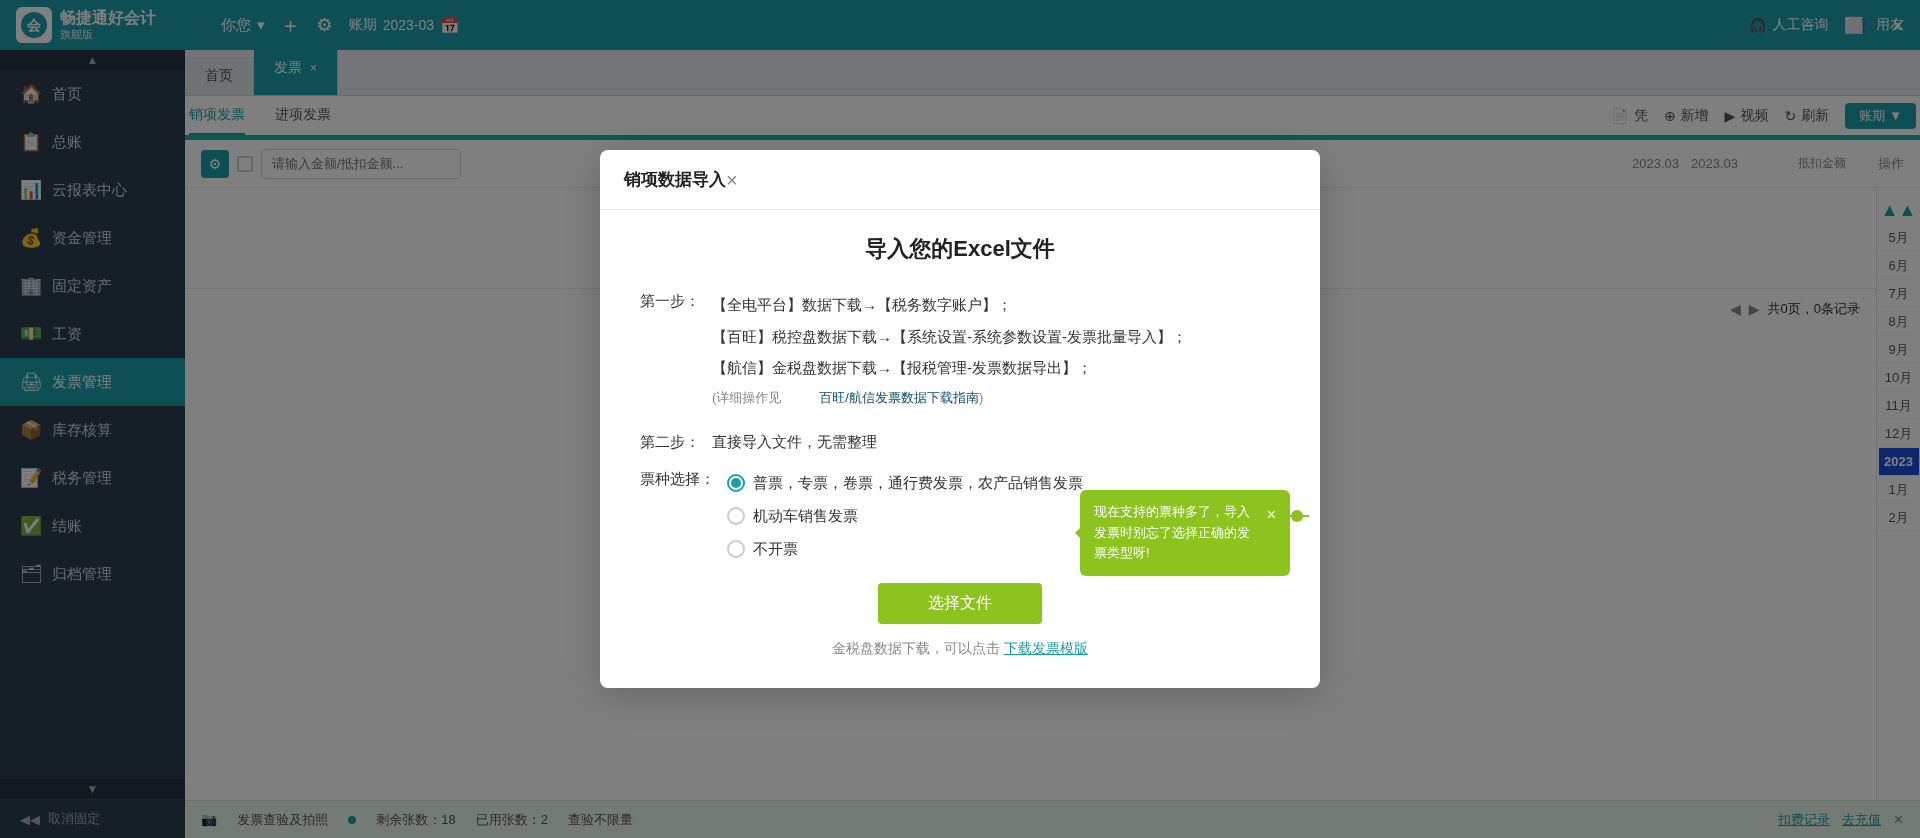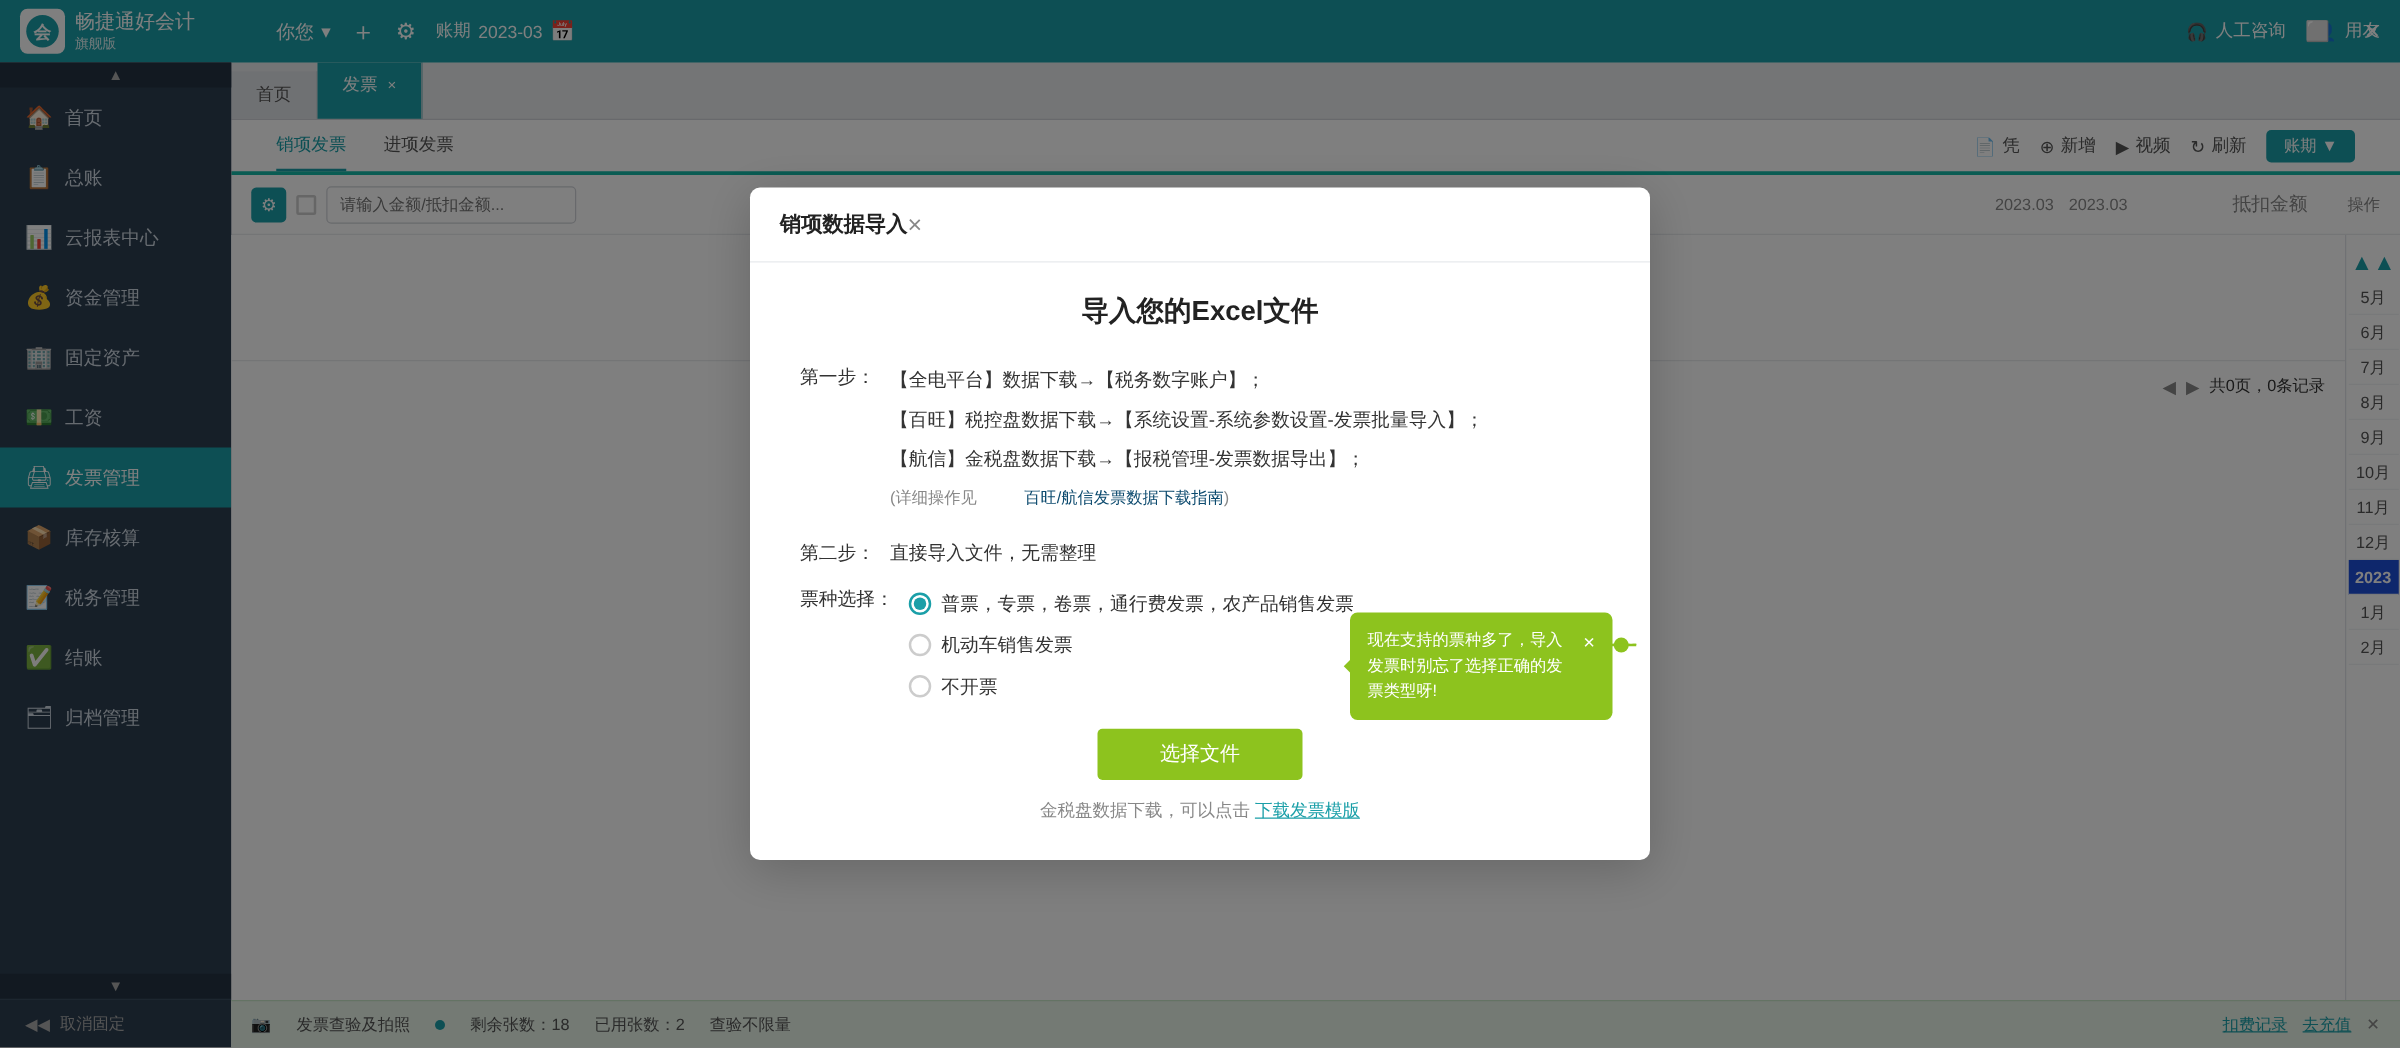--- a/index.html
+++ b/index.html
@@ -20,21 +20,21 @@
       align-items: center;
       gap: 8px;
     }
     .logo-icon {
       width: 36px; height: 36px;
       background: white;
       border-radius: 6px;
       display: flex; align-items: center; justify-content: center;
       color: #1a9fa8; font-weight: bold; font-size: 18px;
     }
-    .logo-text { color: white; font-size: 16px; font-weight: normal; line-height: 1.2; }
+    .logo-text { color: white; font-size: 16px; font-weight: bold; line-height: 1.2; }
     .logo-sub { color: rgba(255,255,255,0.85); font-size: 11px; }
     .header-middle {
       flex: 1;
       display: flex;
       align-items: center;
       gap: 16px;
       padding-left: 20px;
     }
     .company-select {
       display: flex; align-items: center; gap: 6px;
@@ -120,23 +120,22 @@
       color: white;
       height: 54px;
     }
     .tab-close { font-size: 12px; cursor: pointer; }
 
     
     .sub-tab-bar {
       height: 44px;
       background: white;
       display: flex;
-      align-items: center;
-      padding: 0 36px;
-      border-bottom: 3px solid #14b8a6;
+      padding: 0 4px;
+      border-bottom: 5px solid #14b8a6;
       gap: 30px;
     }
     .sub-tab {
       font-size: 14px;
       color: #555;
       cursor: pointer;
       padding: 10px 0;
       border-bottom: 2px solid transparent;
     }
     .sub-tab.active {
@@ -465,21 +464,21 @@
       <div style="display:flex;align-items:center;gap:8px;">
         <div style="width:28px;height:28px;background:#1a9fa8;border-radius:4px;display:flex;align-items:center;justify-content:center;cursor:pointer;">
           <span style="color:white;font-size:14px;">⚙</span>
         </div>
         <div style="width:16px;height:16px;border:2px solid #ccc;border-radius:2px;"></div>
         <input class="search-input" type="text" placeholder="请输入金额/抵扣金额..." style="">
       </div>
       <div style="display:flex;align-items:center;gap:12px;margin-left:auto;">
         <span style="color:#888;font-size:13px;">2023.03</span>
         <span style="color:#888;font-size:13px;">2023.03</span>
-        <span style="color:#888;font-size:15px;margin-left:72px;">抵扣金额</span>
+        <span style="color:#888;font-size:12px;margin-left:48px;">抵扣金额</span>
         <span style="color:#888;font-size:13px;margin-left:20px;">操作</span>
       </div>
     </div>
 
     <div style="display:flex;flex:1;overflow:hidden;position:relative;">
       <div style="flex:1;background:white;overflow:auto;">
         <div class="table-rows">
           
         </div>
 

